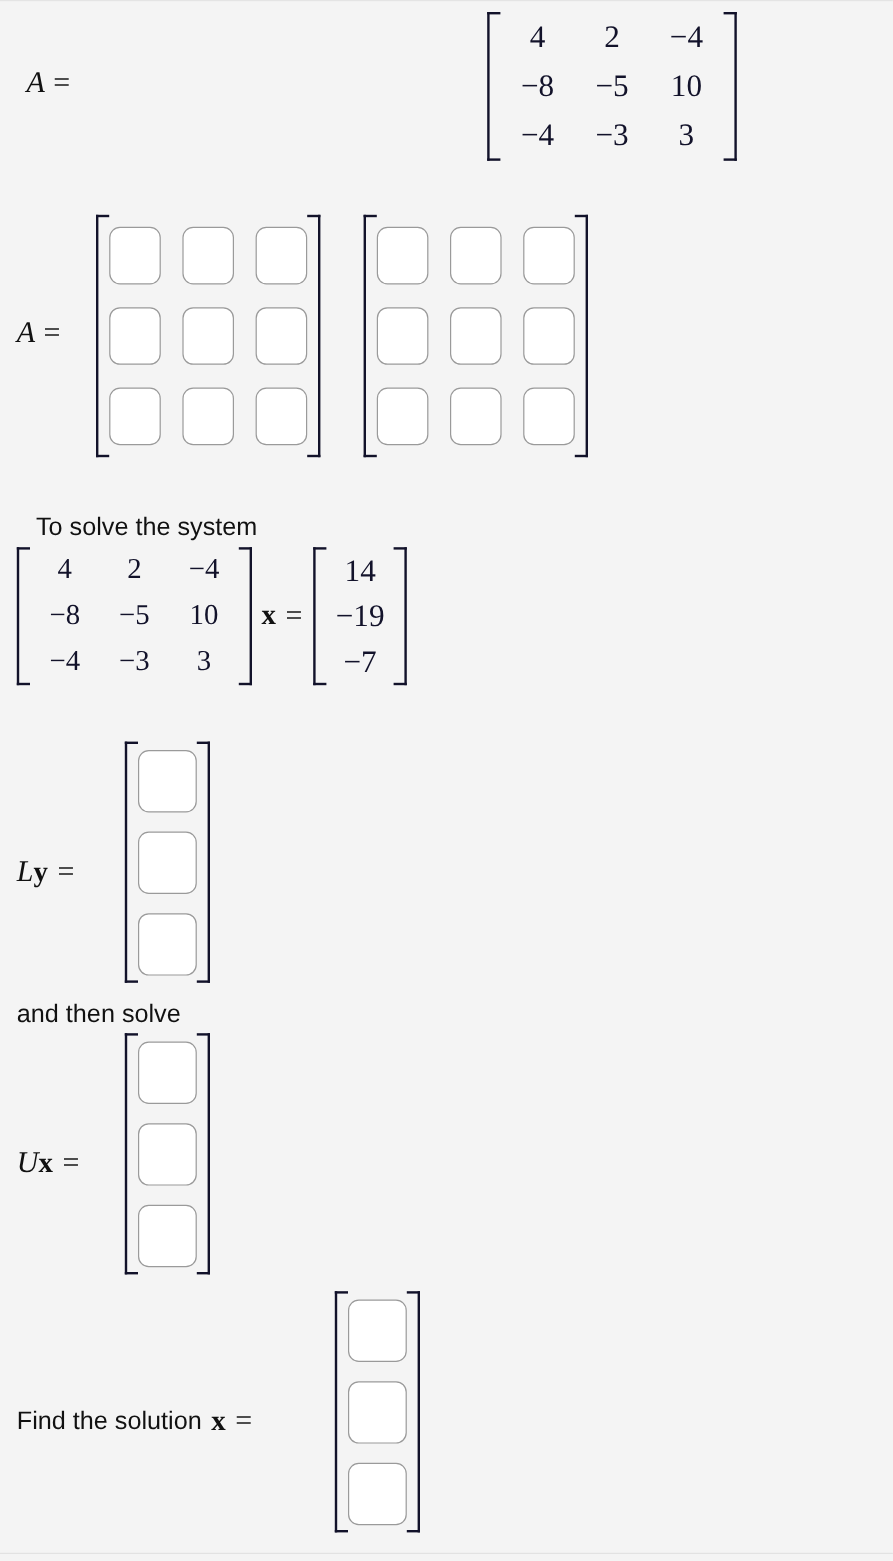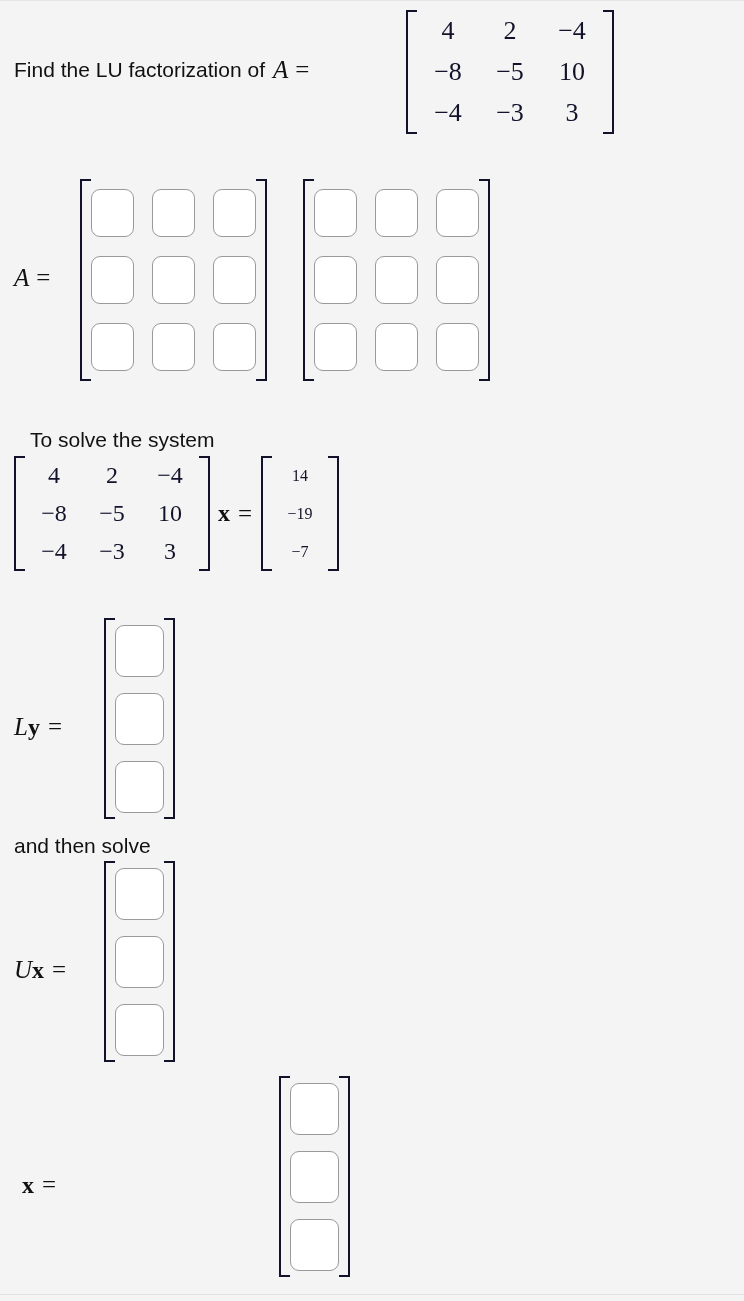--- a/index.html
+++ b/index.html
@@ -122,21 +122,20 @@
   
   .blk { position: absolute; }
 </style>
 </head>
 <body>
 
 <div class="page">
 
   <div class="blk" style="left:14px; top:55px;">
     <div class="mrow">
-      <span class="prose">Find the LU factorization of</span>
       <span class="math" style="margin-left:8px;">A</span>
       <span class="eq" style="margin-left:7px;">=</span>
     </div>
   </div>
 
   <div class="blk" style="left:406px; top:9px;">
     <div class="bracket" style="height:124px;">
       <div class="numgrid" style="grid-template-columns:62px 62px 62px; grid-template-rows:41px 41px 41px; align-items:center; font-size:26px;">
         <div class="cell">4</div>
         <div class="cell">2</div>
@@ -206,21 +205,21 @@
           <div class="cell">−4</div>
           <div class="cell">−3</div>
           <div class="cell">3</div>
         </div>
       </div>
 
       <span class="bold-vec" style="margin-left:8px;">x</span>
       <span class="eq" style="margin-left:8px; margin-right:9px;">=</span>
 
       <div class="bracket" style="height:115px;">
-        <div class="numgrid" style="grid-template-columns:56px; grid-template-rows:38px 38px 38px; align-items:center; font-size:16px;">
+        <div class="numgrid" style="grid-template-columns:56px; grid-template-rows:38px 38px 38px; align-items:center; font-size:26px;">
           <div class="cell">14</div>
           <div class="cell">−19</div>
           <div class="cell">−7</div>
         </div>
       </div>
     </div>
   </div>
 
 
   <div class="blk" style="left:14px; top:712px;">
@@ -256,20 +255,21 @@
       <div class="boxgrid" style="grid-template-columns:49px; grid-template-rows:52px 52px 52px; gap:16px;">
         <input class="ibox" placeholder="" style="">
         <input class="ibox" placeholder="" style="">
         <input class="ibox" placeholder="" style="">
       </div>
     </div>
   </div>
 
   <div class="blk" style="left:14px; top:1170px;">
     <div class="mrow">
+      <span class="prose">Find the solution</span>
       <span class="bold-vec" style="margin-left:8px;">x</span>
       <span class="eq" style="margin-left:8px;">=</span>
     </div>
   </div>
 
   <div class="blk" style="left:279px; top:1075px;">
     <div class="bracket" style="height:201px;">
       <div class="boxgrid" style="grid-template-columns:49px; grid-template-rows:52px 52px 52px; gap:16px;">
         <input class="ibox" placeholder="" style="">
         <input class="ibox" placeholder="" style="">

